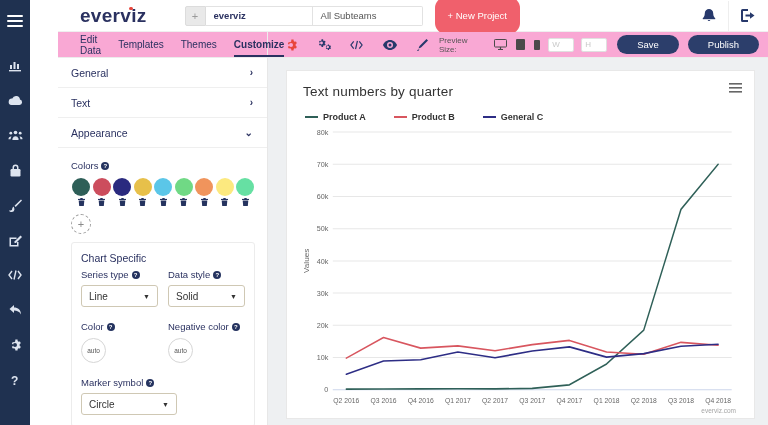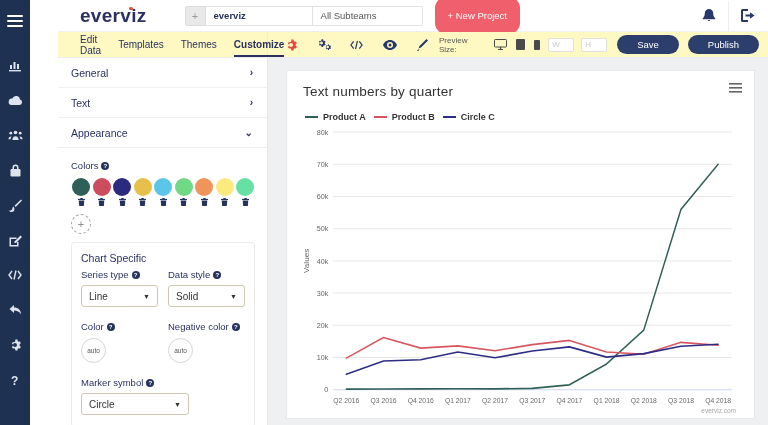--- a/index.html
+++ b/index.html
@@ -23,21 +23,21 @@
   .proj-group { display:flex; align-items:stretch; height:20px; }
   .plus-box { width:21px; background:#e9e9e9; border:1px solid #dcdcdc; color:#9a9a9a; font-size:11px; display:flex; align-items:center; justify-content:center; border-radius:2px 0 0 2px; cursor:pointer; }
   .proj-input { width:107px; border:1px solid #e2e2e2; border-left:none; background:#fff; font-size:9.5px; font-weight:bold; color:#2a3160; padding:0 8px; font-family:"Liberation Sans",sans-serif; }
   .team-select { width:110px; border:1px solid #e2e2e2; border-left:none; background:#fff; font-size:9.5px; color:#555; display:flex; align-items:center; padding:0 8px; border-radius:0 2px 2px 0; cursor:pointer; }
   .new-project { margin-left:12px; height:37px; background:#f0606c; color:#fff; border:none; border-radius:11px; font-size:9.5px; padding:0 13px; cursor:pointer; font-family:"Liberation Sans",sans-serif; }
   .topbar .spacer { flex:1; }
   .hbtn { background:none; border:none; color:#27396b; cursor:pointer; padding:0 12px; display:flex; align-items:center; }
   .vdiv { width:1px; height:30px; background:#eeeeee; }
 
   
-  .toolrow { height:26px; display:flex; align-items:stretch; border-bottom:1px solid #ececec; background:#fef9c3; flex-shrink:0; }
+  .toolrow { height:26px; display:flex; align-items:stretch; border-bottom:1px solid #ececec; background:#f9a8d4; flex-shrink:0; }
   .tabs { width:210px; display:flex; align-items:center; padding-left:22px; gap:17px; border-right:1px solid #ececec; flex-shrink:0; }
   .tab { font-size:10px; color:#2a3160; font-weight:500; cursor:pointer; height:100%; display:flex; align-items:center; border-bottom:2px solid transparent; padding-top:2px; }
   .tab.active { border-bottom-color:#2a3160; font-weight:bold; }
   .tool-icons { display:flex; align-items:center; gap:0; padding-left:6px; }
   .tico { width:33px; height:100%; display:flex; align-items:center; justify-content:center; background:none; border:none; cursor:pointer; color:#27396b; }
   .tico.red { color:#e8463c; }
   .toolrow .rspacer { flex:1; }
   .preview-group { display:flex; align-items:center; gap:7px; margin-right:10px; }
   .preview-label { font-size:8px; color:#555; margin-right:2px; }
   .psz { display:flex; align-items:center; justify-content:center; border:none; background:none; cursor:pointer; padding:0 1px; color:#4a4a4a; }
@@ -68,21 +68,21 @@
   .sel { margin-top:3px; height:22px; border:1px solid #cfc8b4; border-radius:3px; background:#fff; display:flex; align-items:center; justify-content:space-between; padding:0 7px; font-size:10px; color:#333; cursor:pointer; }
   .sel .caret { font-size:7px; color:#333; }
   .frow { margin-top:9px; }
   .auto-btn { margin-top:4px; width:25px; height:25px; border-radius:50%; border:1px solid #d6d6d6; background:#fff; font-size:6.5px; color:#555; cursor:pointer; font-family:"Liberation Sans",sans-serif; }
 
   
   .canvas { flex:1; background:#eef0f2; padding:12px 13px 0 18px; min-width:0; }
   .chart-card { background:#fff; border:1px solid #e8e8e8; height:349px; padding:13px 16px 4px 16px; position:relative; display:flex; flex-direction:column; }
   .chart-title { font-size:13.5px; color:#333; font-weight:400; letter-spacing:.2px; }
   .ctx-menu { position:absolute; top:12px; right:12px; cursor:pointer; line-height:0; }
-  .legend { display:flex; gap:8px; margin-top:13px; margin-left:2px; }
+  .legend { display:flex; gap:28px; margin-top:13px; margin-left:2px; }
   .litem { display:flex; align-items:center; gap:5px; cursor:pointer; }
   .lswatch { width:13px; height:2px; }
   .llabel { font-size:9px; font-weight:bold; color:#333; }
   .plot-wrap { flex:1; position:relative; margin-top:2px; }
   .plot-wrap svg { width:100%; height:100%; display:block; }
   .watermark { position:absolute; right:2px; bottom:0px; font-size:6.5px; color:#a5a5a5; }
 </style>
 </head>
 <body>
 
@@ -409,21 +409,21 @@
                 <span class="mini-label">Color</span><span class="help">?</span>
                 <div><button class="auto-btn">auto</button></div>
               </div>
               <div class="fcol">
                 <span class="mini-label">Negative color</span><span class="help">?</span>
                 <div><button class="auto-btn">auto</button></div>
               </div>
             </div>
             <div class="frow">
               <span class="mini-label">Marker symbol</span><span class="help">?</span>
-              <div class="sel" style="width:108px">
+              <div class="sel" style="width:96px">
                 <span>Circle</span>
                   <span class="caret">▼</span>
               </div>
             </div>
 
           </div>
         </div>
 
       </aside>
 
@@ -443,21 +443,21 @@
               <div class="litem">
                 <span class="lswatch" style="background: rgb(47, 96, 88);"></span>
                 <span class="llabel">Product A</span>
               </div>
               <div class="litem">
                 <span class="lswatch" style="background: rgb(216, 86, 95);"></span>
                 <span class="llabel">Product B</span>
               </div>
               <div class="litem">
                 <span class="lswatch" style="background: rgb(45, 45, 133);"></span>
-                <span class="llabel">Circle C</span>
+                <span class="llabel">General C</span>
               </div>
             </div>
           <div class="plot-wrap">
             <svg id="plot" preserveAspectRatio="none" viewBox="0 0 482 286">
                 <text x="28" y="264.6" text-anchor="end" font-size="8" fill="#666" font-family="Liberation Sans, sans-serif">0</text>
                 <line x1="33" x2="475" y1="230.25" y2="230.25" stroke="#e7e7e7" stroke-width="1"></line>
                 <text x="28" y="232.85" text-anchor="end" font-size="8" fill="#666" font-family="Liberation Sans, sans-serif">10k</text>
                 <line x1="33" x2="475" y1="198.5" y2="198.5" stroke="#e7e7e7" stroke-width="1"></line>
                 <text x="28" y="201.1" text-anchor="end" font-size="8" fill="#666" font-family="Liberation Sans, sans-serif">20k</text>
                 <line x1="33" x2="475" y1="166.75" y2="166.75" stroke="#e7e7e7" stroke-width="1"></line>

